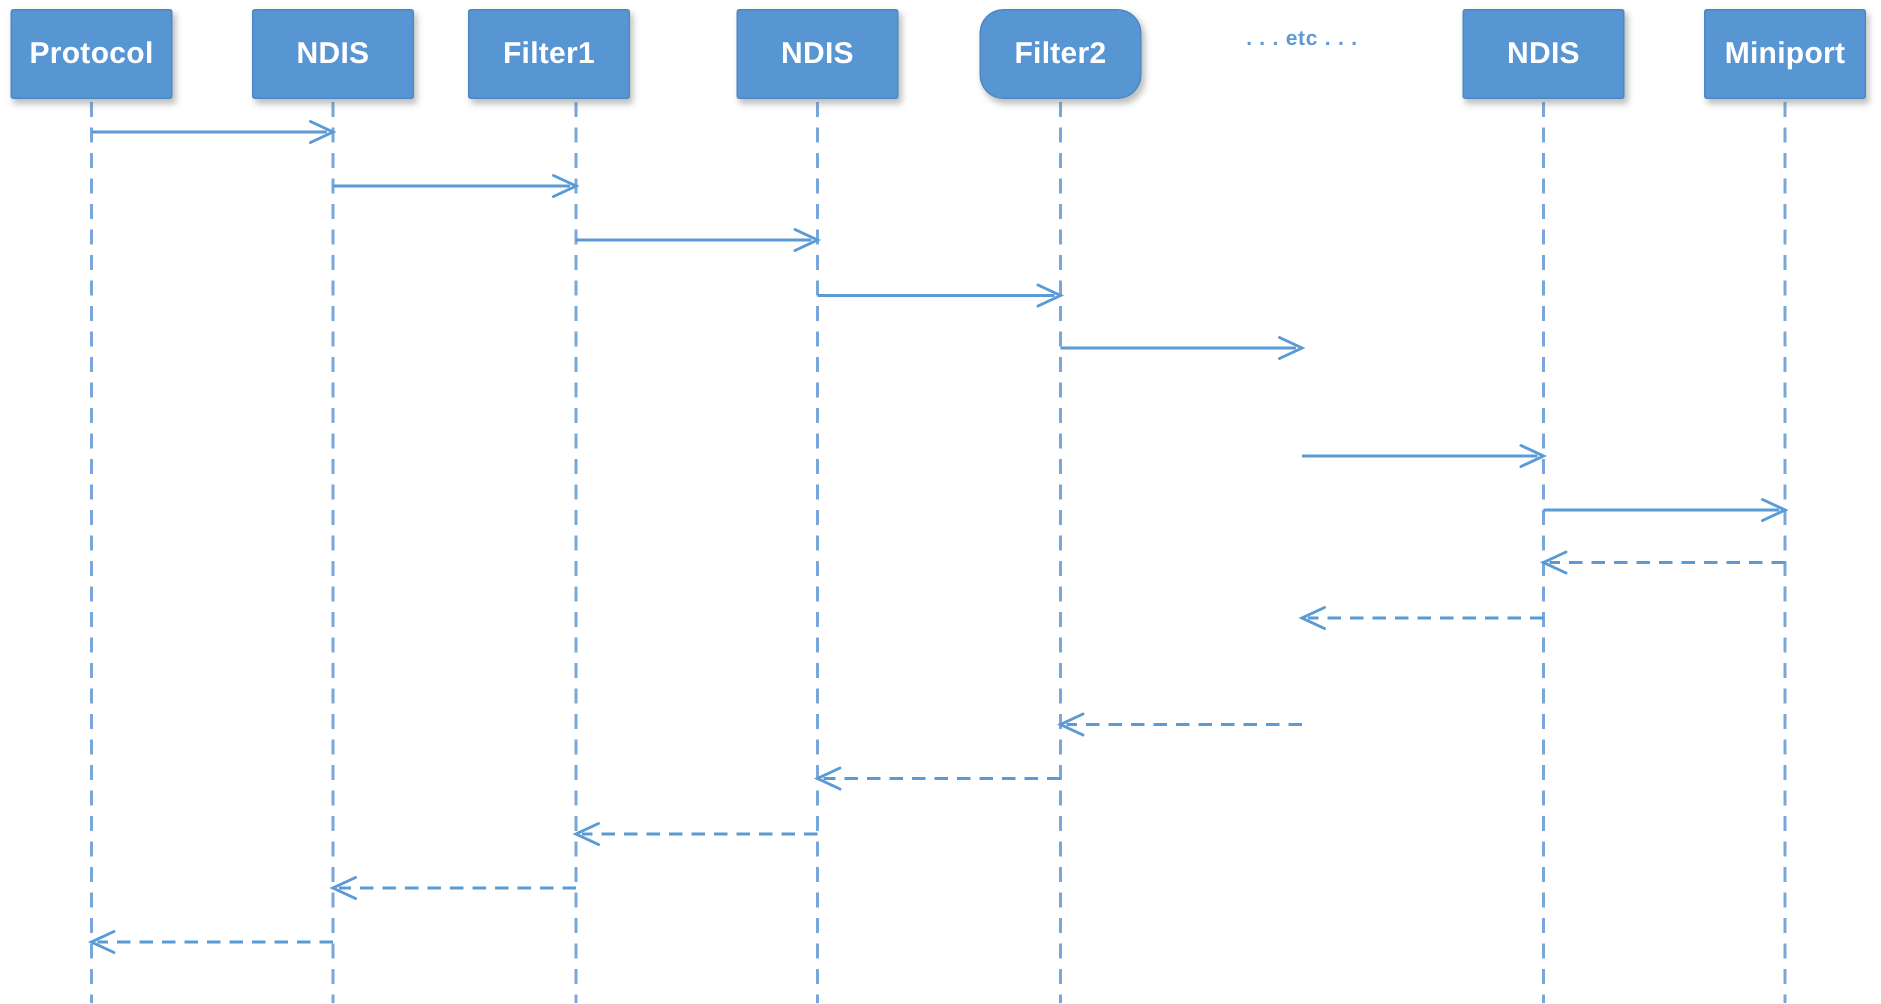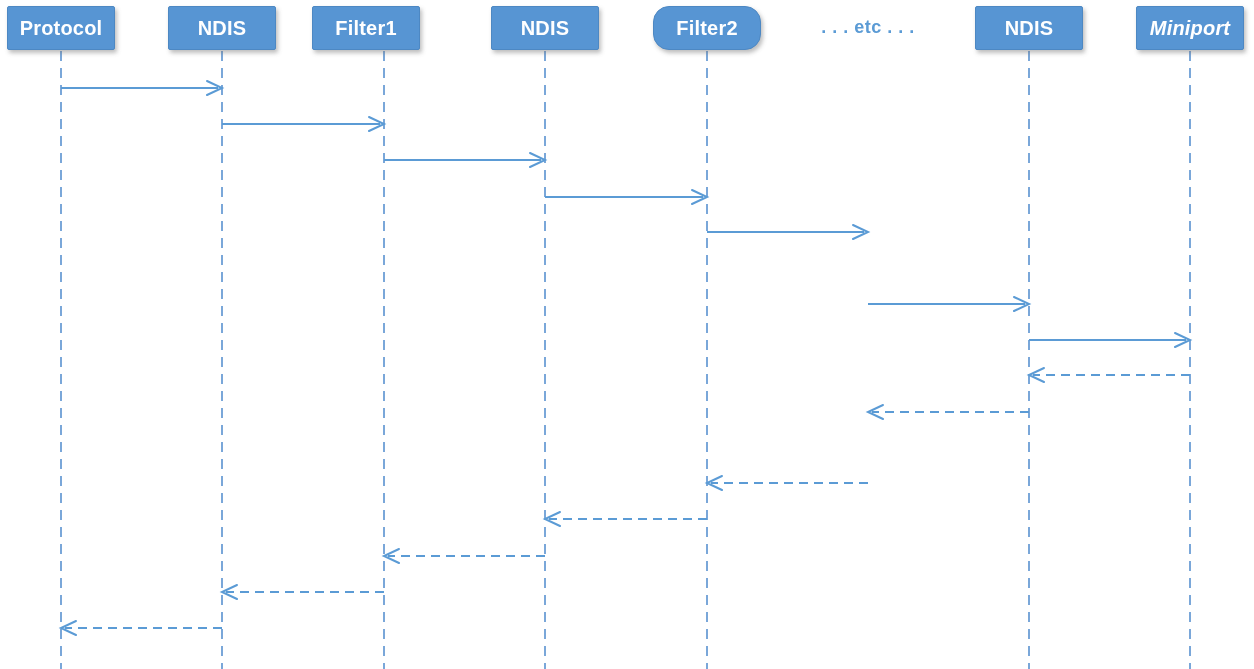--- a/index.html
+++ b/index.html
@@ -42,41 +42,41 @@
     stroke: var(--line-color, #5b9bd5);
     stroke-width: 2;
     fill: none;
     stroke-linecap: round;
     stroke-linejoin: miter;
   }
   .actor-box {
     position: absolute;
     top: 6px;
     width: 108px;
-    height: 44px;
+    height: 60px;
     background: var(--box-fill, #5795d3);
     border: 1px solid var(--box-border, #4d88c3);
     border-radius: 2px;
     box-shadow: 2px 3px 4px rgba(110, 110, 110, 0.45);
     color: var(--box-text, #ffffff);
     font-size: 20px;
     font-weight: bold;
     letter-spacing: 0.2px;
     display: flex;
     align-items: center;
     justify-content: center;
     box-sizing: border-box;
   }
   .actor-etc {
     position: absolute;
     top: 17px;
     width: 160px;
     text-align: center;
     color: var(--line-color, #5b9bd5);
-    font-size: 18px;
+    font-size: 14px;
     font-weight: 600;
     letter-spacing: 0.5px;
   }
 </style>
 </head>
 <body>
 
 <div id="stage">
   <svg id="diagram-svg" xmlns="http://www.w3.org/2000/svg" viewBox="0 0 1254 669">
       <line x1="61" x2="61" y1="51" y2="669" class="lifeline"></line>
@@ -144,15 +144,15 @@
       </g>
     </svg>
   <div id="actor-layer">
       <div class="actor-box" style="left: 7px;">Protocol</div>
       <div class="actor-box" style="left: 168px;">NDIS</div>
       <div class="actor-box" style="left: 312px;">Filter1</div>
       <div class="actor-box" style="left: 491px;">NDIS</div>
       <div class="actor-box" style="left: 653px; border-radius: 16px;">Filter2</div>
       <div class="actor-etc" style="left: 788px;">. . . etc . . .</div>
       <div class="actor-box" style="left: 975px;">NDIS</div>
-      <div class="actor-box" style="left: 1136px; font-style: italic;">Miniport</div>
+      <div class="actor-box" style="left: 1136px;">Miniport</div>
     </div>
 </div>
 
 </body></html>

